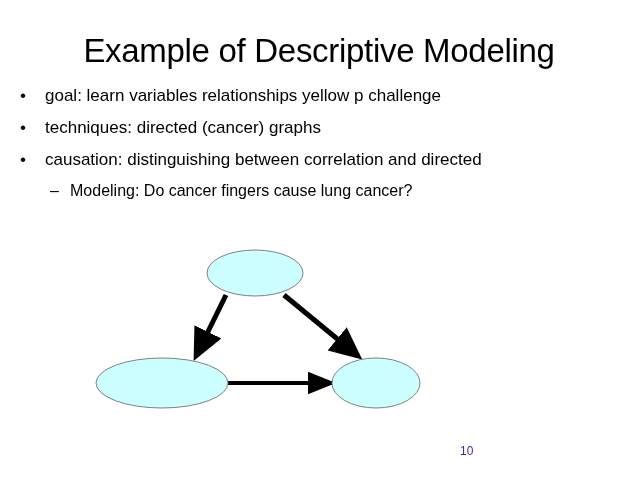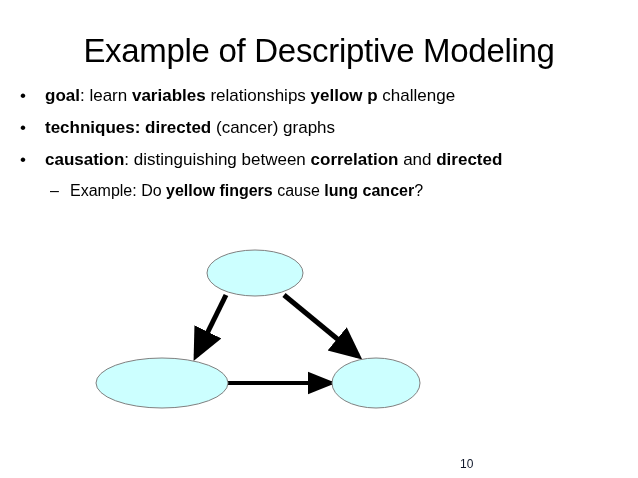--- a/index.html
+++ b/index.html
@@ -61,43 +61,43 @@
     line-height: 30px;
     white-space: nowrap;
   }
   .sub-marker {
     position: absolute;
     left: 50px;
     top: 0;
     font-size: 16px;
     line-height: 30px;
   }
-  .b { font-weight: bold; margin-top: 48px; }
+  .b { font-weight: normal; margin-top: 48px; }
 
   
   .diagram {
     position: absolute;
     left: 80px;
     top: 238px;
     width: 470px;
     height: 195px;
   }
   .diagram svg {
     position: absolute;
     left: 0;
     top: 0;
   }
 
   
   .page-number {
     position: absolute;
     left: 460px;
-    top: 457px;
+    top: 444px;
     font-size: 12px;
-    color: #0f172a;
+    color: #4c1d95;
   }
 </style>
 </head>
 <body>
 
 <div class="slide-title">Example of Descriptive Modeling</div>
 
 <div class="bullets">
 
   <div class="bullet-row">
@@ -110,21 +110,21 @@
     <span class="b">techniques: directed</span><span> (cancer) graphs</span>
   </div>
 
   <div class="bullet-row">
     <span class="bullet-marker">•</span>
     <span class="b">causation</span><span>: distinguishing between </span><span class="b">correlation</span><span> and </span><span class="b">directed</span>
   </div>
 
   <div class="sub-row">
     <span class="sub-marker">–</span>
-    <span>Example:  Do </span><span class="b">yellow fingers</span><span> cause </span><span class="b">lung cancer</span><span>?</span>
+    <span>Modeling:  Do </span><span class="b">cancer fingers</span><span> cause </span><span class="b">lung cancer</span><span>?</span>
   </div>
 
 </div>
 
 <div class="diagram">
 
   <svg width="470" height="195" viewBox="0 0 470 195">
     <defs>
       <marker id="ah" markerWidth="7" markerHeight="7" refX="5.4" refY="3" orient="auto">
         <path d="M0,0 L6.5,3 L0,6 z" fill="#000000"></path>

